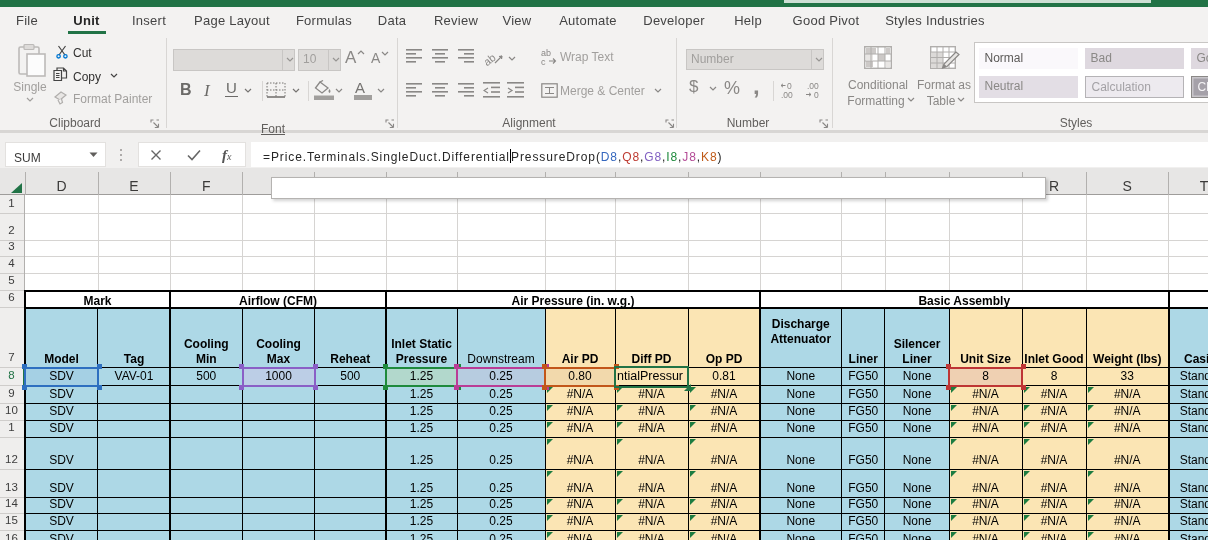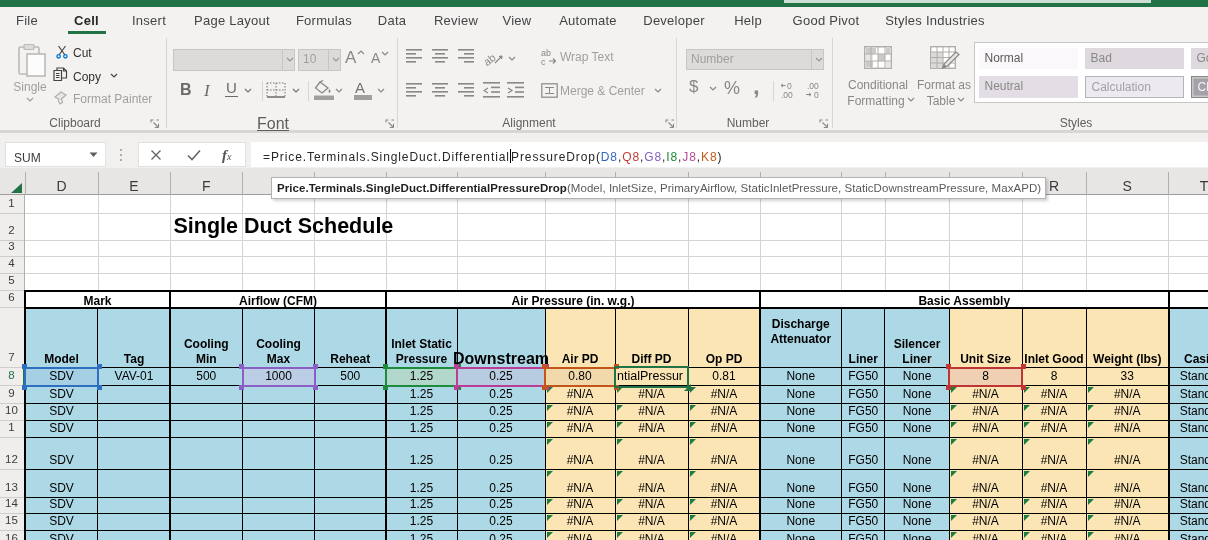--- a/index.html
+++ b/index.html
@@ -5,41 +5,41 @@
 body{font-family:"Liberation Sans",sans-serif;background:#fff;}
 #app{position:relative;width:1208px;height:540px;overflow:hidden;}
 .a{position:absolute;}
 svg{display:block;}
 </style></head><body>
 <div id="app">
 <div class="a" style="left:0px;top:0px;width:1208px;height:168px;background:#f3f2f1;"></div>
 <div class="a" style="left:0px;top:0px;width:1208px;height:7px;background:#217346;"></div>
 <div class="a" style="left:784px;top:0px;width:367px;height:3px;background:#cddfd4;"></div>
 <div class="a" style="left:27px;top:14px;transform:translateX(-50%);white-space:nowrap;font-size:13px;color:#444;font-weight:400;line-height:14px;letter-spacing:0.25px;">File</div>
-<div class="a" style="left:86.5px;top:14px;transform:translateX(-50%);white-space:nowrap;font-size:13px;color:#262626;font-weight:600;line-height:14px;letter-spacing:0.25px;">Cell</div>
+<div class="a" style="left:86.5px;top:14px;transform:translateX(-50%);white-space:nowrap;font-size:13px;color:#262626;font-weight:600;line-height:14px;letter-spacing:0.25px;">Unit</div>
 <div class="a" style="left:149px;top:14px;transform:translateX(-50%);white-space:nowrap;font-size:13px;color:#444;font-weight:400;line-height:14px;letter-spacing:0.25px;">Insert</div>
 <div class="a" style="left:232px;top:14px;transform:translateX(-50%);white-space:nowrap;font-size:13px;color:#444;font-weight:400;line-height:14px;letter-spacing:0.25px;">Page Layout</div>
 <div class="a" style="left:324px;top:14px;transform:translateX(-50%);white-space:nowrap;font-size:13px;color:#444;font-weight:400;line-height:14px;letter-spacing:0.25px;">Formulas</div>
 <div class="a" style="left:392px;top:14px;transform:translateX(-50%);white-space:nowrap;font-size:13px;color:#444;font-weight:400;line-height:14px;letter-spacing:0.25px;">Data</div>
 <div class="a" style="left:456px;top:14px;transform:translateX(-50%);white-space:nowrap;font-size:13px;color:#444;font-weight:400;line-height:14px;letter-spacing:0.25px;">Review</div>
 <div class="a" style="left:517px;top:14px;transform:translateX(-50%);white-space:nowrap;font-size:13px;color:#444;font-weight:400;line-height:14px;letter-spacing:0.25px;">View</div>
 <div class="a" style="left:588px;top:14px;transform:translateX(-50%);white-space:nowrap;font-size:13px;color:#444;font-weight:400;line-height:14px;letter-spacing:0.25px;">Automate</div>
 <div class="a" style="left:674px;top:14px;transform:translateX(-50%);white-space:nowrap;font-size:13px;color:#444;font-weight:400;line-height:14px;letter-spacing:0.25px;">Developer</div>
 <div class="a" style="left:748px;top:14px;transform:translateX(-50%);white-space:nowrap;font-size:13px;color:#444;font-weight:400;line-height:14px;letter-spacing:0.25px;">Help</div>
 <div class="a" style="left:826px;top:14px;transform:translateX(-50%);white-space:nowrap;font-size:13px;color:#444;font-weight:400;line-height:14px;letter-spacing:0.25px;">Good Pivot</div>
 <div class="a" style="left:935px;top:14px;transform:translateX(-50%);white-space:nowrap;font-size:13px;color:#444;font-weight:400;line-height:14px;letter-spacing:0.25px;">Styles Industries</div>
 <div class="a" style="left:68px;top:30.5px;width:38px;height:3px;background:#217346;"></div>
 <div class="a" style="left:0px;top:130px;width:1208px;height:3px;background:#d8d6d4;"></div>
 <div class="a" style="left:0px;top:133px;width:1208px;height:35px;background:#f1f0ef;"></div>
 <div class="a" style="left:165.5px;top:38px;width:1px;height:90px;background:#d8d6d4;"></div>
 <div class="a" style="left:396.5px;top:38px;width:1px;height:90px;background:#d8d6d4;"></div>
 <div class="a" style="left:675.5px;top:38px;width:1px;height:90px;background:#d8d6d4;"></div>
 <div class="a" style="left:831.5px;top:38px;width:1px;height:90px;background:#d8d6d4;"></div>
 <div class="a" style="left:75px;top:117px;transform:translateX(-50%);white-space:nowrap;font-size:12px;color:#605e5c;line-height:13px;">Clipboard</div>
-<div class="a" style="left:273px;top:117px;transform:translateX(-50%);white-space:nowrap;font-size:16px;color:#605e5c;line-height:13px;text-decoration:underline;">Font</div>
+<div class="a" style="left:273px;top:123px;transform:translateX(-50%);white-space:nowrap;font-size:12px;color:#605e5c;line-height:13px;text-decoration:underline;">Font</div>
 <div class="a" style="left:529px;top:117px;transform:translateX(-50%);white-space:nowrap;font-size:12px;color:#605e5c;line-height:13px;">Alignment</div>
 <div class="a" style="left:748px;top:117px;transform:translateX(-50%);white-space:nowrap;font-size:12px;color:#605e5c;line-height:13px;">Number</div>
 <div class="a" style="left:1076px;top:117px;transform:translateX(-50%);white-space:nowrap;font-size:12px;color:#605e5c;line-height:13px;">Styles</div>
 <div class="a" style="left:150px;top:119px;width:10px;height:10px;">
       <svg width="10" height="10" viewBox="0 0 10 10">
         <path d="M1 3.5 V1 H3.5 M6.5 1 H9" stroke="#8a8886" fill="none" stroke-width="1.1"></path>
         <path d="M3.5 3.5 L8.5 8.5 M8.5 8.5 V4.8 M8.5 8.5 H4.8" stroke="#8a8886" fill="none" stroke-width="1.1"></path>
       </svg>
     </div>
 <div class="a" style="left:385px;top:119px;width:10px;height:10px;">
@@ -396,21 +396,20 @@
 <div class="a" style="left:841px;top:195px;width:1px;height:95px;background:#d6d4d2;"></div>
 <div class="a" style="left:885px;top:195px;width:1px;height:95px;background:#d6d4d2;"></div>
 <div class="a" style="left:949px;top:195px;width:1px;height:95px;background:#d6d4d2;"></div>
 <div class="a" style="left:1022px;top:195px;width:1px;height:95px;background:#d6d4d2;"></div>
 <div class="a" style="left:1086px;top:195px;width:1px;height:95px;background:#d6d4d2;"></div>
 <div class="a" style="left:1168px;top:195px;width:1px;height:95px;background:#d6d4d2;"></div>
 <div class="a" style="left:25px;top:213px;width:1183px;height:1px;background:#d6d4d2;"></div>
 <div class="a" style="left:25px;top:240px;width:1183px;height:1px;background:#d6d4d2;"></div>
 <div class="a" style="left:25px;top:256px;width:1183px;height:1px;background:#d6d4d2;"></div>
 <div class="a" style="left:25px;top:273px;width:1183px;height:1px;background:#d6d4d2;"></div>
-<div class="a" style="left:173.5px;top:213.5px;white-space:nowrap;font-size:21.5px;font-weight:700;color:#000;">Single Duct Schedule</div>
 <div class="a" style="left:25px;top:307.5px;width:520px;height:232.5px;background:#ADD8E6;"></div>
 <div class="a" style="left:545px;top:307.5px;width:215px;height:232.5px;background:#FBE5B4;"></div>
 <div class="a" style="left:760px;top:307.5px;width:189px;height:232.5px;background:#ADD8E6;"></div>
 <div class="a" style="left:949px;top:307.5px;width:219.5px;height:232.5px;background:#FBE5B4;"></div>
 <div class="a" style="left:1168.5px;top:307.5px;width:39.5px;height:232.5px;background:#ADD8E6;"></div>
 <div class="a" style="left:25px;top:367.5px;width:73px;height:18px;background:#A5D0E4;"></div>
 <div class="a" style="left:242.5px;top:367.5px;width:72.0px;height:18px;background:#BCCEE6;"></div>
 <div class="a" style="left:386px;top:367.5px;width:71px;height:18px;background:#B2D8CC;"></div>
 <div class="a" style="left:457px;top:367.5px;width:88px;height:18px;background:#B7CCE0;"></div>
 <div class="a" style="left:545px;top:367.5px;width:70px;height:18px;background:#F2D9AC;"></div>
@@ -419,21 +418,21 @@
 <div class="a" style="left:97.5px;top:293.5px;transform:translateX(-50%);white-space:nowrap;font-size:12px;font-weight:700;color:#000;">Mark</div>
 <div class="a" style="left:278.0px;top:293.5px;transform:translateX(-50%);white-space:nowrap;font-size:12px;font-weight:700;color:#000;">Airflow (CFM)</div>
 <div class="a" style="left:573.0px;top:293.5px;transform:translateX(-50%);white-space:nowrap;font-size:12px;font-weight:700;color:#000;">Air Pressure (in. w.g.)</div>
 <div class="a" style="left:964.25px;top:293.5px;transform:translateX(-50%);white-space:nowrap;font-size:12px;font-weight:700;color:#000;">Basic Assembly</div>
 <div class="a" style="left:61.5px;top:352.2px;transform:translateX(-50%);white-space:nowrap;font-size:12px;font-weight:700;color:#000;line-height:14.8px;text-align:center;">Model</div>
 <div class="a" style="left:134.0px;top:352.2px;transform:translateX(-50%);white-space:nowrap;font-size:12px;font-weight:700;color:#000;line-height:14.8px;text-align:center;">Tag</div>
 <div class="a" style="left:206.25px;top:337.4px;transform:translateX(-50%);white-space:nowrap;font-size:12px;font-weight:700;color:#000;line-height:14.8px;text-align:center;">Cooling<br>Min</div>
 <div class="a" style="left:278.5px;top:337.4px;transform:translateX(-50%);white-space:nowrap;font-size:12px;font-weight:700;color:#000;line-height:14.8px;text-align:center;">Cooling<br>Max</div>
 <div class="a" style="left:350.25px;top:352.2px;transform:translateX(-50%);white-space:nowrap;font-size:12px;font-weight:700;color:#000;line-height:14.8px;text-align:center;">Reheat</div>
 <div class="a" style="left:421.5px;top:337.4px;transform:translateX(-50%);white-space:nowrap;font-size:12px;font-weight:700;color:#000;line-height:14.8px;text-align:center;">Inlet Static<br>Pressure</div>
-<div class="a" style="left:501.0px;top:352.2px;transform:translateX(-50%);white-space:nowrap;font-size:16px;font-weight:700;color:#000;line-height:14.8px;text-align:center;">Downstream</div>
+<div class="a" style="left:501.0px;top:352.2px;transform:translateX(-50%);white-space:nowrap;font-size:12px;font-weight:400;color:#000;line-height:14.8px;text-align:center;">Downstream</div>
 <div class="a" style="left:580.0px;top:352.2px;transform:translateX(-50%);white-space:nowrap;font-size:12px;font-weight:700;color:#000;line-height:14.8px;text-align:center;">Air PD</div>
 <div class="a" style="left:651.5px;top:352.2px;transform:translateX(-50%);white-space:nowrap;font-size:12px;font-weight:700;color:#000;line-height:14.8px;text-align:center;">Diff PD</div>
 <div class="a" style="left:724.0px;top:352.2px;transform:translateX(-50%);white-space:nowrap;font-size:12px;font-weight:700;color:#000;line-height:14.8px;text-align:center;">Op PD</div>
 <div class="a" style="left:800.75px;top:317px;transform:translateX(-50%);white-space:nowrap;font-size:12px;font-weight:700;color:#000000;line-height:14.8px;text-align:center;">Discharge<br>Attenuator</div>
 <div class="a" style="left:863.25px;top:352.2px;transform:translateX(-50%);white-space:nowrap;font-size:12px;font-weight:700;color:#000;line-height:14.8px;text-align:center;">Liner</div>
 <div class="a" style="left:917.0px;top:337.4px;transform:translateX(-50%);white-space:nowrap;font-size:12px;font-weight:700;color:#000;line-height:14.8px;text-align:center;">Silencer<br>Liner</div>
 <div class="a" style="left:985.5px;top:352.2px;transform:translateX(-50%);white-space:nowrap;font-size:12px;font-weight:700;color:#000;line-height:14.8px;text-align:center;">Unit Size</div>
 <div class="a" style="left:1054.0px;top:352.2px;transform:translateX(-50%);white-space:nowrap;font-size:12px;font-weight:700;color:#000;line-height:14.8px;text-align:center;">Inlet Good</div>
 <div class="a" style="left:1127.25px;top:352.2px;transform:translateX(-50%);white-space:nowrap;font-size:12px;font-weight:700;color:#000;line-height:14.8px;text-align:center;">Weight (lbs)</div>
 <div class="a" style="left:1204px;top:352.2px;transform:translateX(-50%);white-space:nowrap;font-size:12px;font-weight:700;color:#000;line-height:14.8px;text-align:center;">Casing</div>
@@ -660,13 +659,12 @@
 <div class="a" style="left:613.5px;top:364.0px;width:5px;height:5px;background:#C2561A;"></div>
 <div class="a" style="left:613.5px;top:384.5px;width:5px;height:5px;background:#C2561A;"></div>
 <div class="a" style="left:948px;top:366.5px;width:75px;height:20.5px;border:2px solid #BE3534;"></div>
 <div class="a" style="left:945.5px;top:364.0px;width:5px;height:5px;background:#BE3534;"></div>
 <div class="a" style="left:945.5px;top:384.5px;width:5px;height:5px;background:#BE3534;"></div>
 <div class="a" style="left:1020.5px;top:364.0px;width:5px;height:5px;background:#BE3534;"></div>
 <div class="a" style="left:1020.5px;top:384.5px;width:5px;height:5px;background:#BE3534;"></div>
 <div class="a" style="left:614px;top:366px;width:75px;height:21.5px;border:2px solid #217346;"></div>
 <div class="a" style="left:684px;top:383.5px;width:0;height:0;border-bottom:7px solid #217346;border-left:7px solid transparent;"></div>
 <div class="a" style="left:271px;top:177px;width:775px;height:22px;background:#fff;border:1px solid #b5b3b1;box-shadow:2px 2px 3px rgba(0,0,0,0.18);"></div>
-<div class="a" style="left:277px;top:182px;white-space:nowrap;font-size:11.5px;letter-spacing:0.05px;"><b style="color:#1f1f1f;">Price.Terminals.SingleDuct.DifferentialPressureDrop</b><span style="color:#5c5a58;">(Model, InletSize, PrimaryAirflow, StaticInletPressure, StaticDownstreamPressure, MaxAPD)</span></div>
 </div>
 </body></html>

